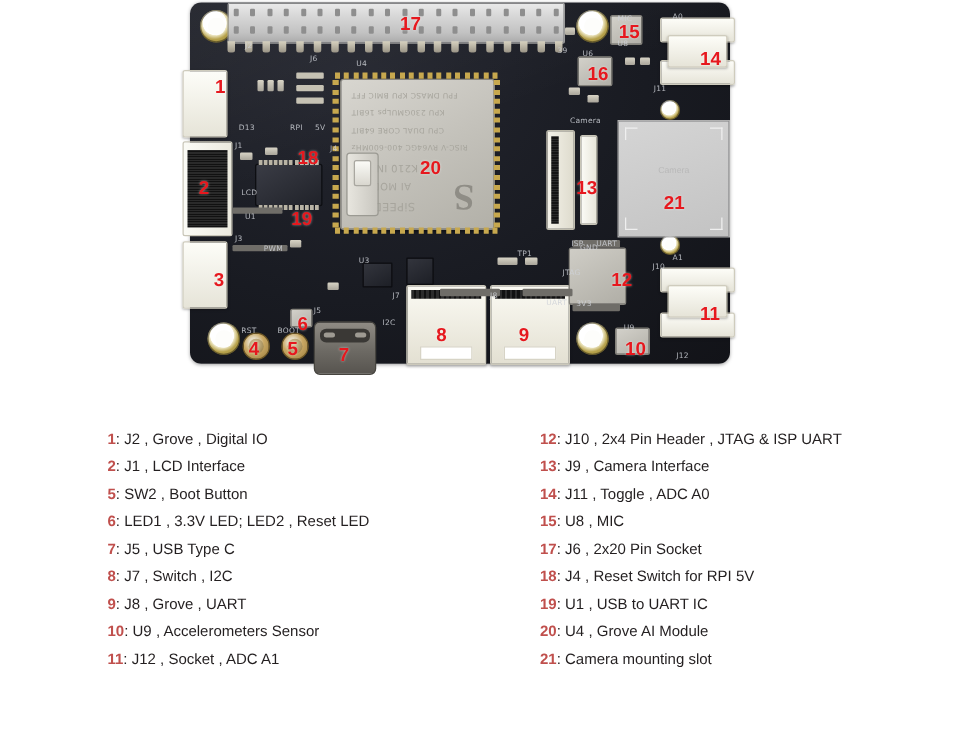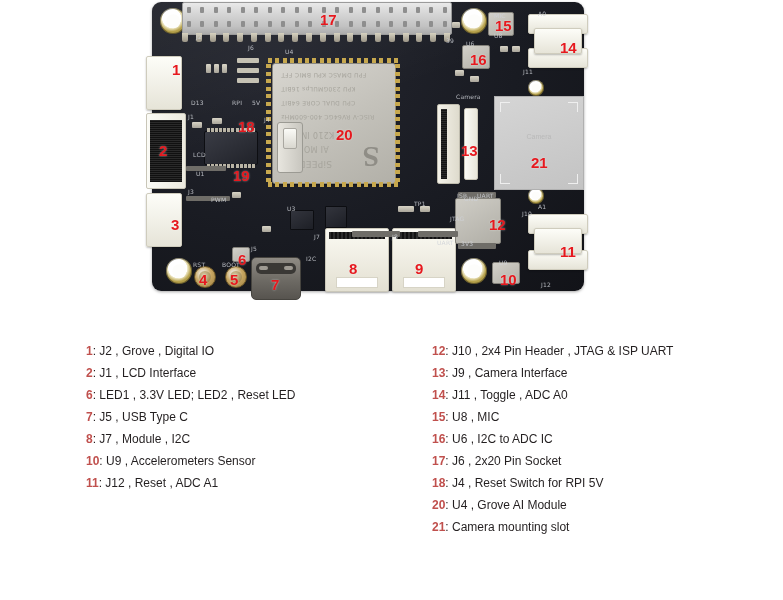--- a/index.html
+++ b/index.html
@@ -528,30 +528,32 @@
       <div class="num" title="U4 Sipeed AI module" style="left: 336px; top: 127px;">20</div>
       <div class="num" title="Camera mounting slot" style="left: 531px; top: 155px;">21</div>
     </div>
 
 </div>
 
 <div id="legend">
   <div class="legend-col" id="legend-col-left">
       <div class="legend-row"><span class="n">1</span><span class="t">: J2 , Grove , Digital IO</span></div>
       <div class="legend-row"><span class="n">2</span><span class="t">: J1 , LCD Interface</span></div>
+      <div class="legend-row"><span class="n">5</span><span class="t">: SW2 , Boot Button</span></div>
       <div class="legend-row"><span class="n">6</span><span class="t">: LED1 , 3.3V LED; LED2 , Reset LED</span></div>
       <div class="legend-row"><span class="n">7</span><span class="t">: J5 , USB Type C</span></div>
-      <div class="legend-row"><span class="n">8</span><span class="t">: J7 , Module , I2C</span></div>
+      <div class="legend-row"><span class="n">8</span><span class="t">: J7 , Switch , I2C</span></div>
+      <div class="legend-row"><span class="n">9</span><span class="t">: J8 , Grove , UART</span></div>
       <div class="legend-row"><span class="n">10</span><span class="t">: U9 , Accelerometers Sensor</span></div>
-      <div class="legend-row"><span class="n">11</span><span class="t">: J12 , Reset , ADC A1</span></div>
+      <div class="legend-row"><span class="n">11</span><span class="t">: J12 , Socket , ADC A1</span></div>
     </div>
   <div class="legend-col" id="legend-col-right">
       <div class="legend-row"><span class="n">12</span><span class="t">: J10 , 2x4 Pin Header , JTAG &amp; ISP UART</span></div>
       <div class="legend-row"><span class="n">13</span><span class="t">: J9 , Camera Interface</span></div>
       <div class="legend-row"><span class="n">14</span><span class="t">: J11 , Toggle , ADC A0</span></div>
       <div class="legend-row"><span class="n">15</span><span class="t">: U8 , MIC</span></div>
-      <div class="legend-row"><span class="n">16</span><span class="t">: U6 , I2C to ADC IC</span></div>
       <div class="legend-row"><span class="n">17</span><span class="t">: J6 , 2x20 Pin Socket</span></div>
       <div class="legend-row"><span class="n">18</span><span class="t">: J4 , Reset Switch for RPI 5V</span></div>
+      <div class="legend-row"><span class="n">19</span><span class="t">: U1 , USB to UART IC</span></div>
       <div class="legend-row"><span class="n">20</span><span class="t">: U4 , Grove AI Module</span></div>
       <div class="legend-row"><span class="n">21</span><span class="t">: Camera mounting slot</span></div>
     </div>
 </div>
 
 </body></html>

